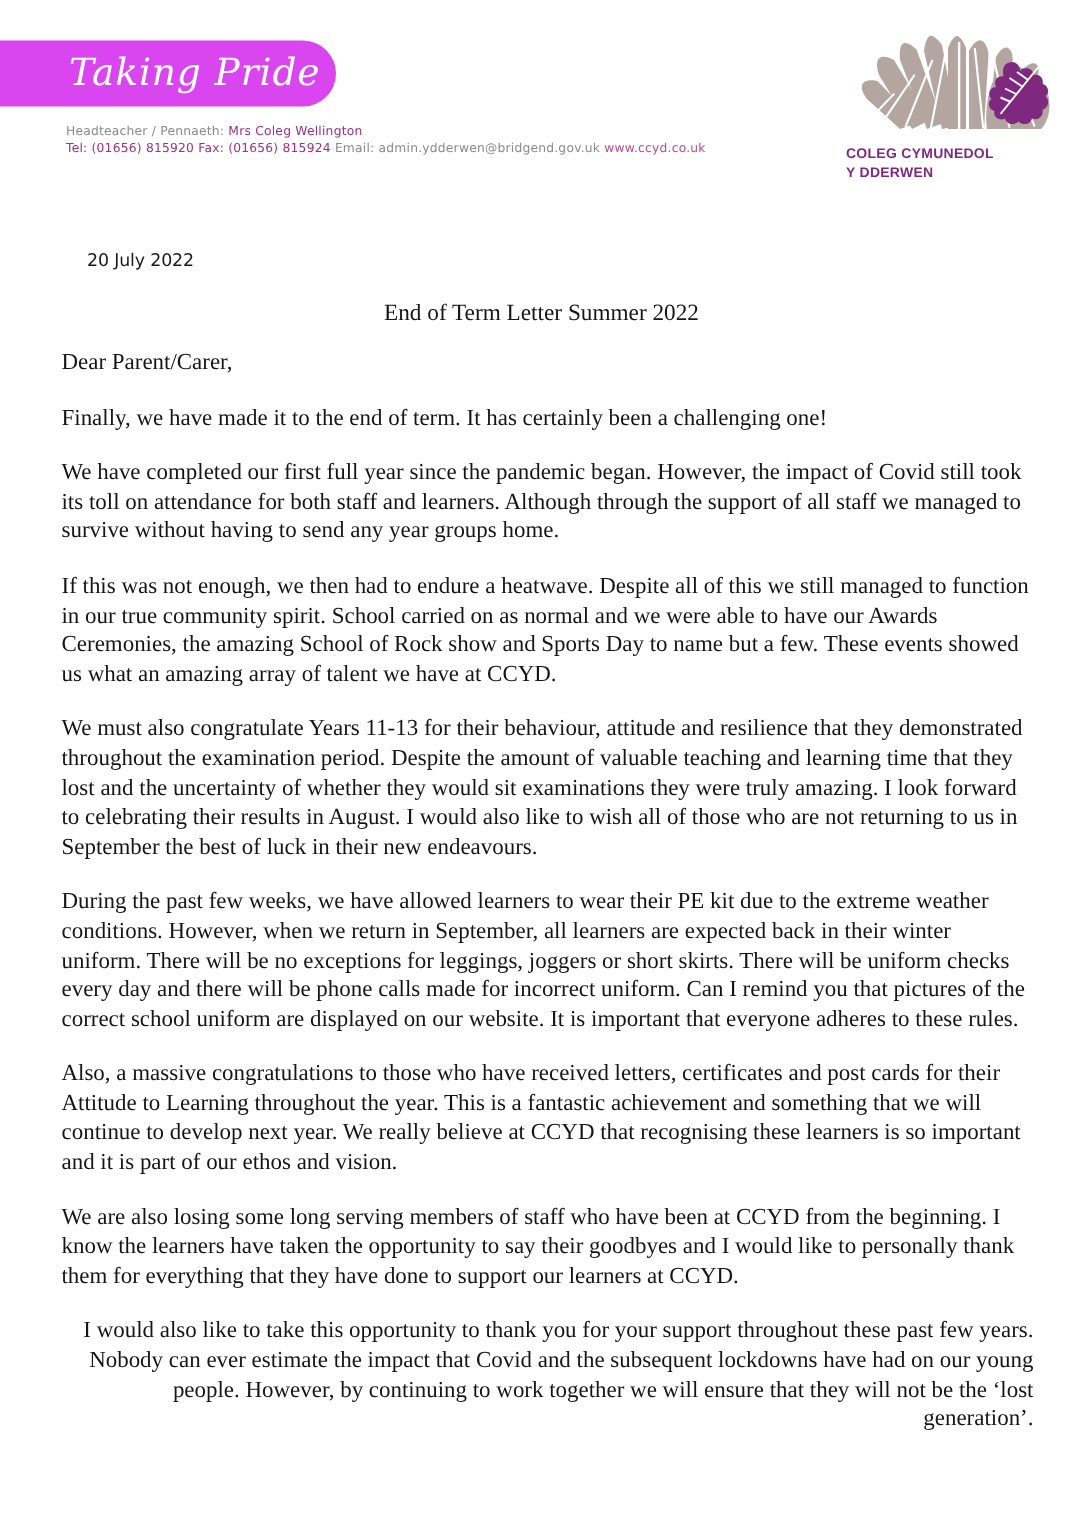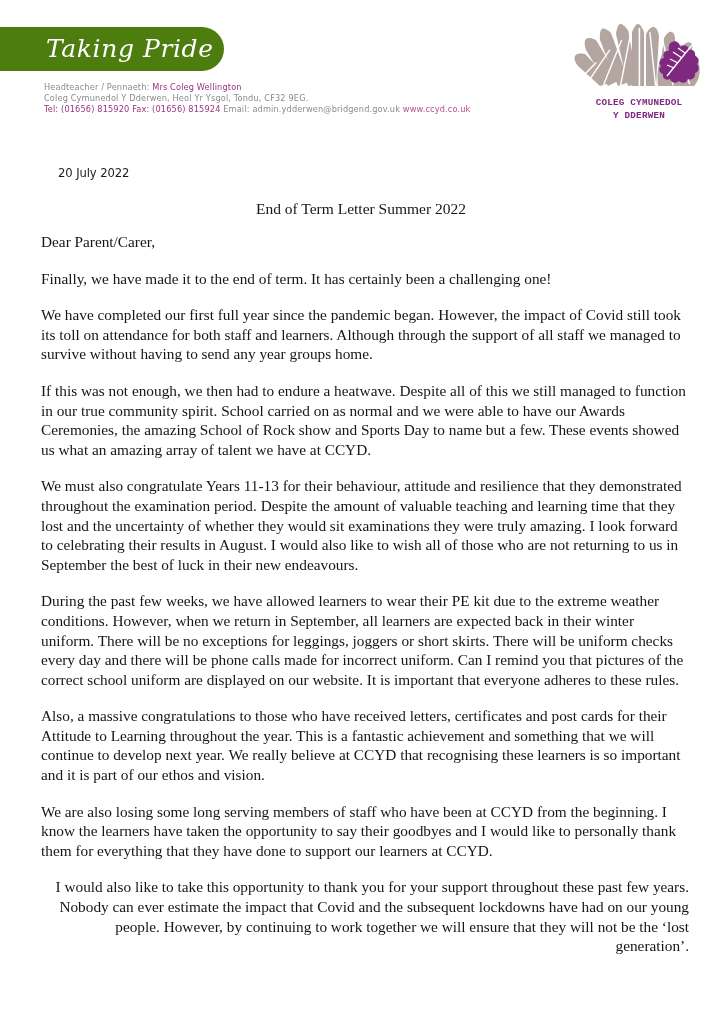--- a/index.html
+++ b/index.html
@@ -21,21 +21,21 @@
     height: 140px;
     width: 722px;
   }
 
   .pride-banner {
     position: absolute;
     left: 0;
     top: 27px;
     width: 224px;
     height: 44px;
-    background: #4d7c0f;
+    background: #d946ef;
     border-top-right-radius: 26px;
     border-bottom-right-radius: 26px;
     border-top-left-radius: 0;
     border-bottom-left-radius: 0;
   }
   .pride-banner-text {
     position: absolute;
     left: 46px;
     top: 50%;
     transform: translateY(-52%);
@@ -75,23 +75,22 @@
     left: 8px;
     top: 0;
     width: 134px;
     height: 80px;
   }
   .logo-caption {
     position: absolute;
     left: 0;
     top: 82px;
     width: 150px;
-    text-align: center;
     color: #7F2880;
-    font-family: Liberation Mono, monospace;
+    font-family: Liberation Sans, sans-serif;
     font-size: 9.3px;
     font-weight: bold;
     line-height: 13px;
     letter-spacing: 0.2px;
   }
 
   
   .letter {
     position: absolute;
     left: 0;
@@ -143,21 +142,20 @@
 <div class="letterhead">
 
   <div class="pride-banner">
     <span class="pride-banner-text">Taking Pride</span>
   </div>
 
   <div class="contact-block">
     <div>
       <span class="c-grey">Headteacher / Pennaeth: </span><span class="c-plum">Mrs Coleg Wellington</span>
     </div>
-    <div class="c-grey">Coleg Cymunedol Y Dderwen, Heol Yr Ysgol, Tondu, CF32 9EG.</div>
     <div>
       <span class="c-plum">Tel: (01656) 815920 Fax: (01656) 815924 </span><span class="c-grey">Email: admin.ydderwen@bridgend.gov.uk</span><span class="c-pink">  www.ccyd.co.uk</span>
     </div>
   </div>
 
   <div class="logo-wrap">
     <div class="logo-mark">
       <svg viewBox="0 0 134 80" width="134" height="80" xmlns="http://www.w3.org/2000/svg">
         <g fill="#B3A6A0">
           <path d="M60 72 L60 18 C60 18 63 10 66 10 C69 10 72 18 72 18 L72 72 Z"></path>

